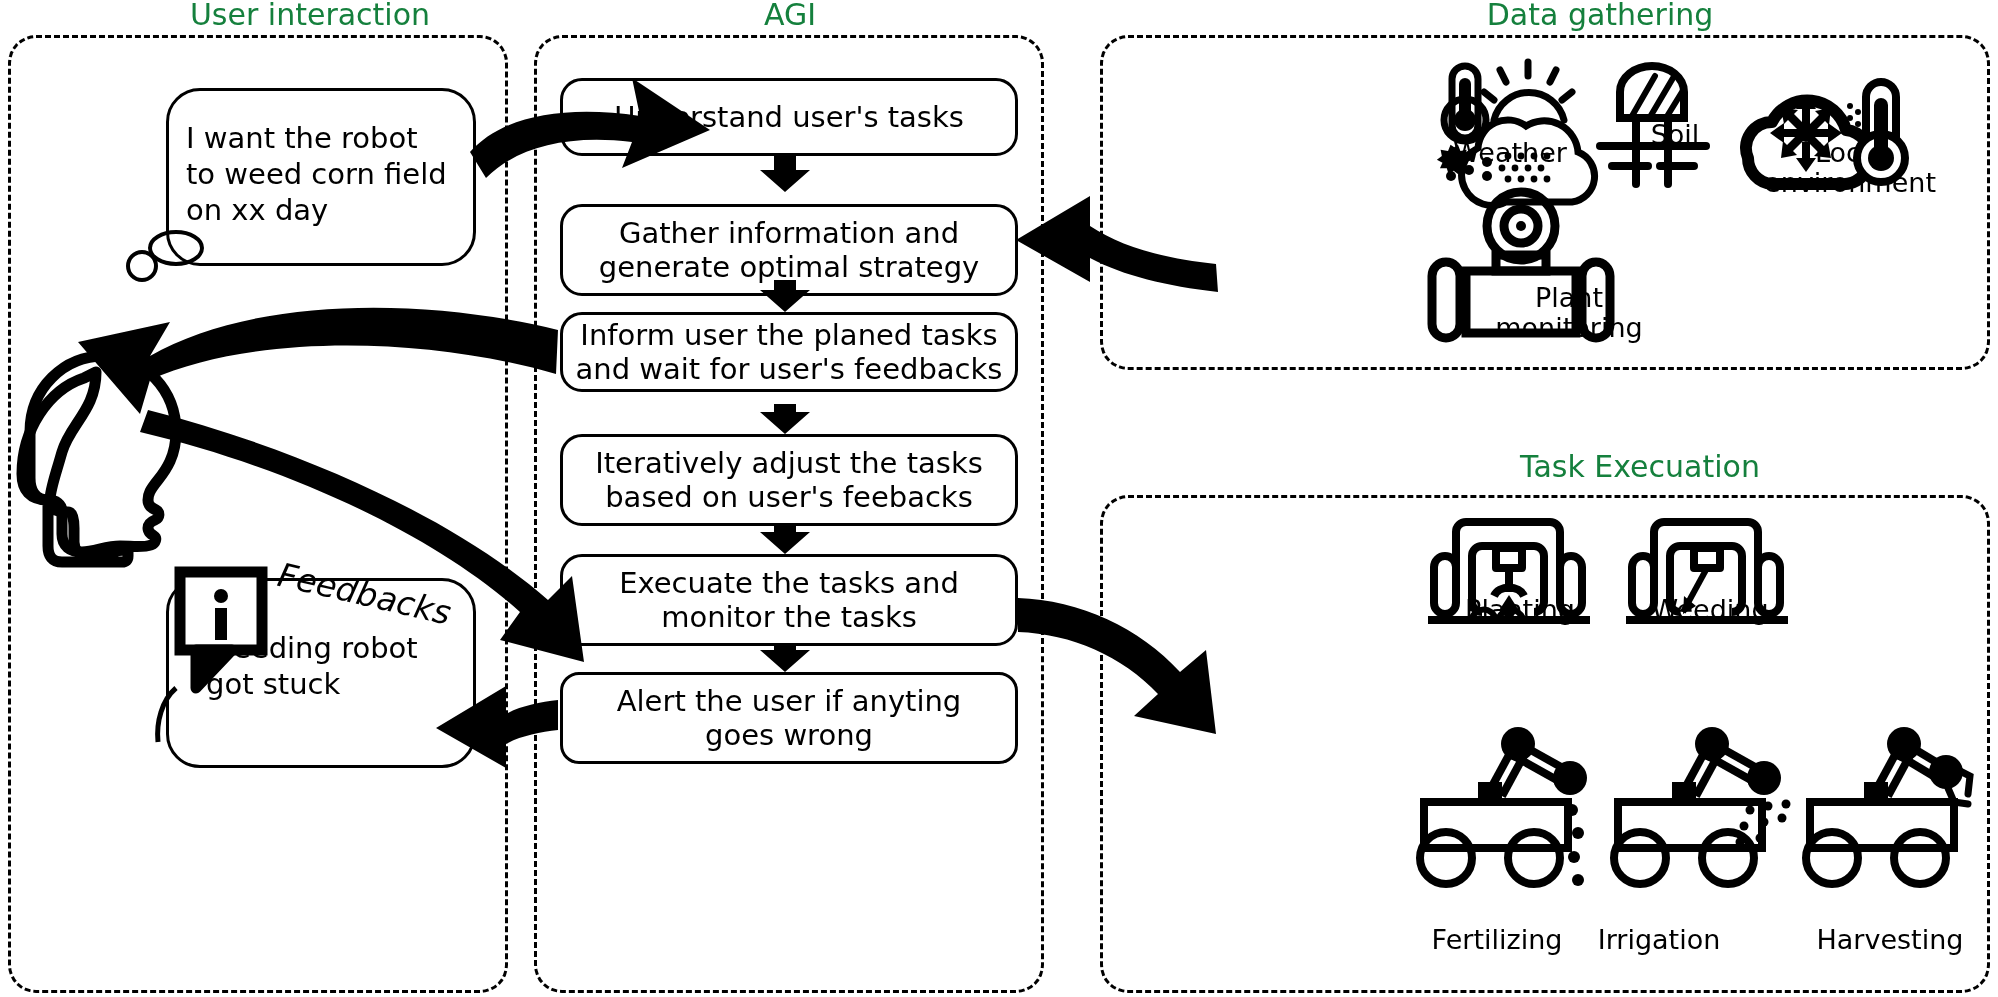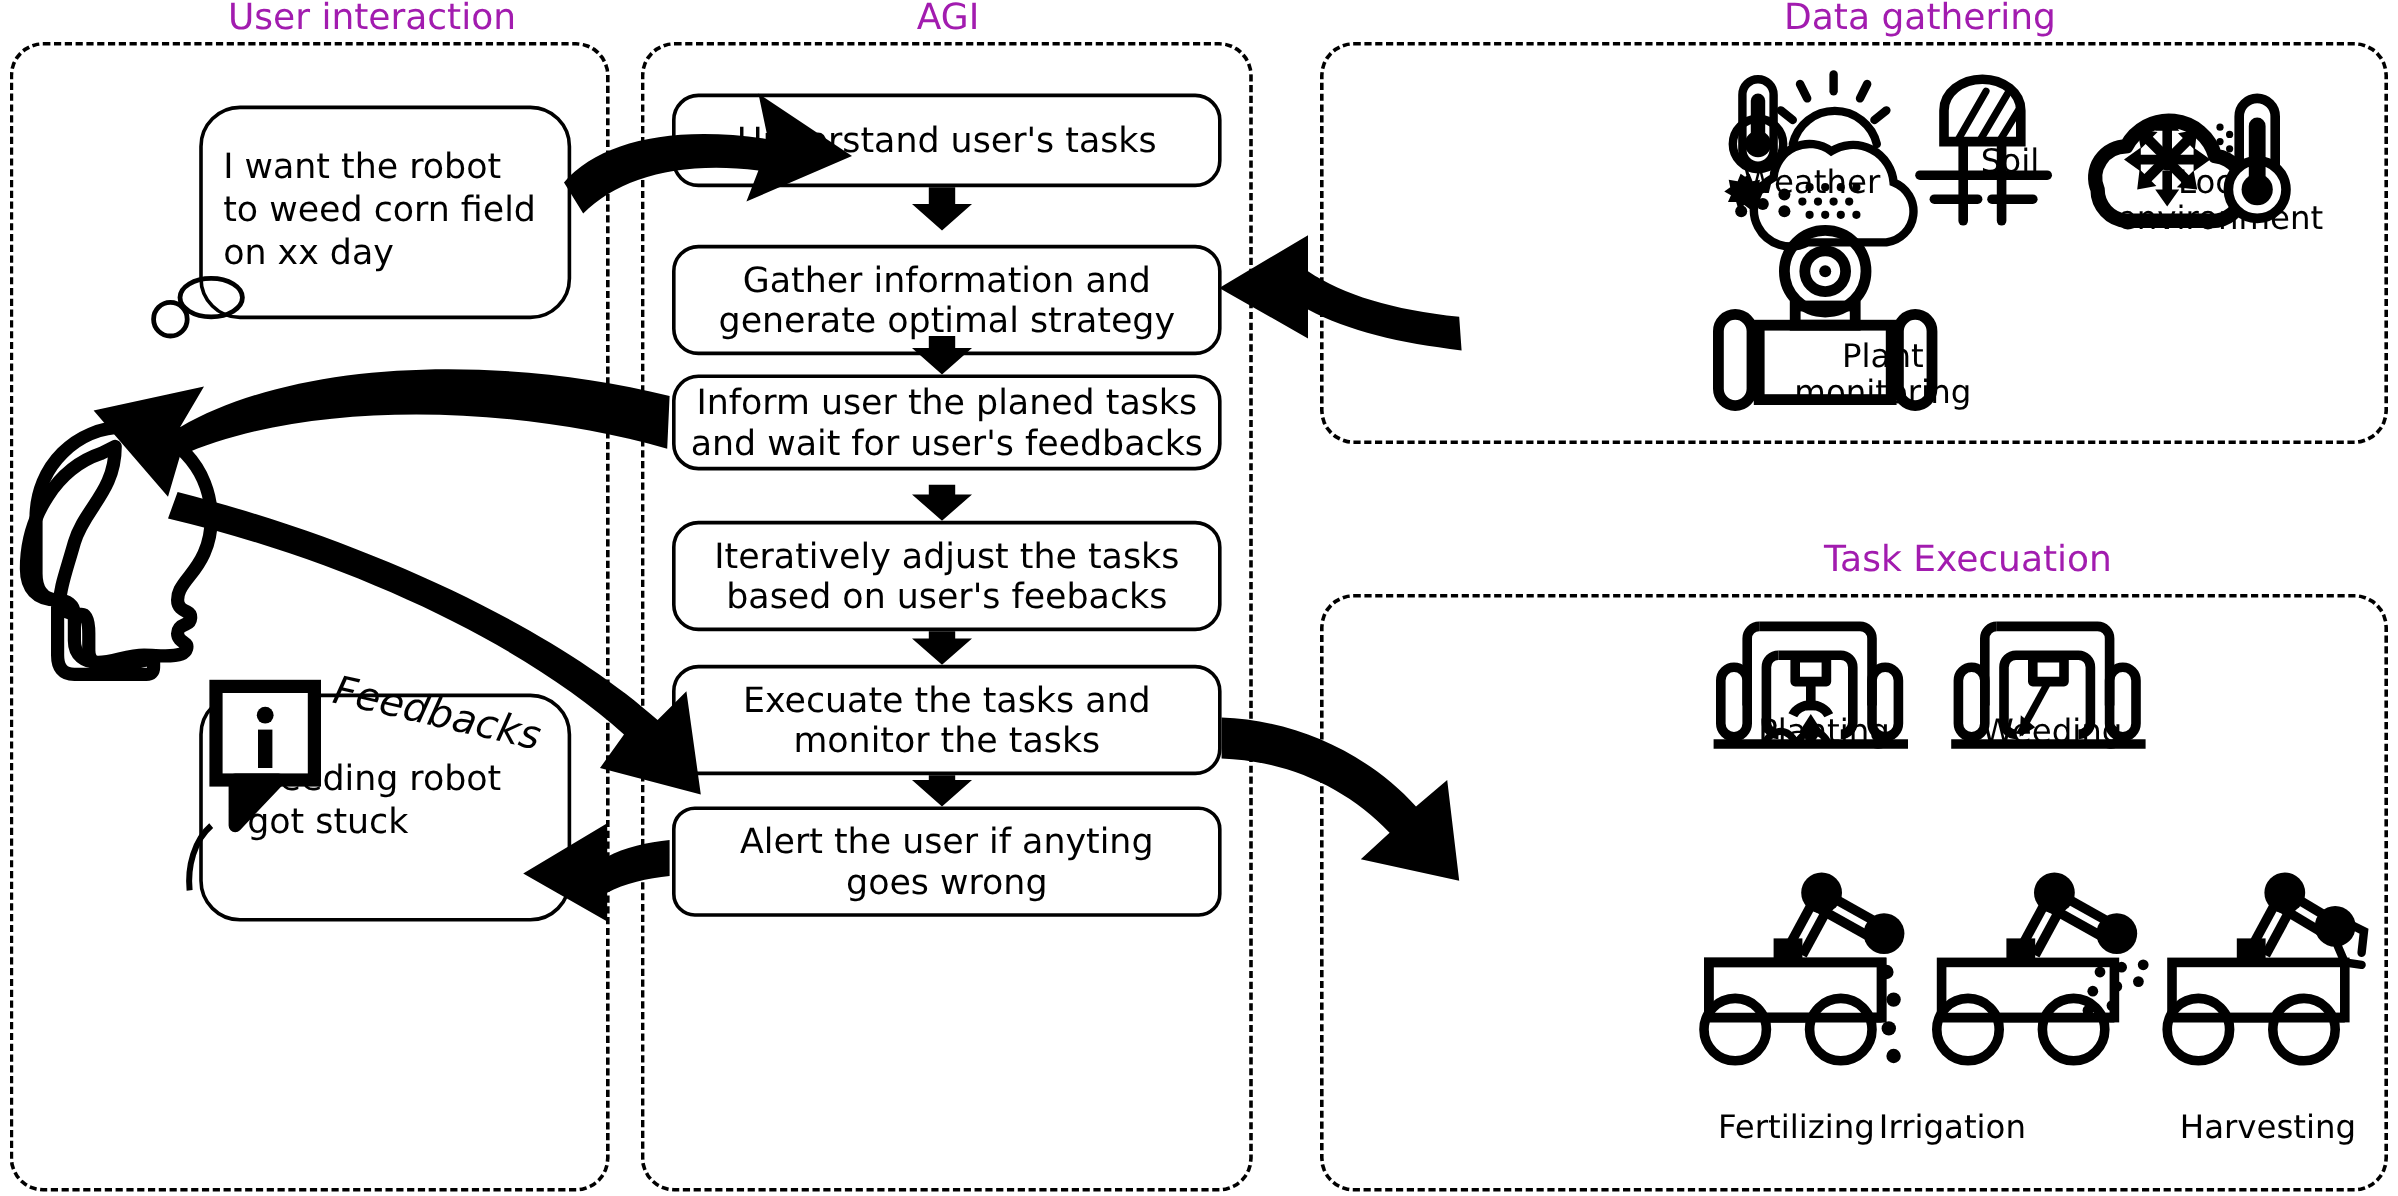--- a/index.html
+++ b/index.html
@@ -1,21 +1,21 @@
 <!DOCTYPE html>
 <html><head>
 <meta charset="utf-8">
 <style>
   html,body{margin:0;padding:0;background:#ffffff;}
   body{width:1998px;height:997px;overflow:hidden;font-family:"DejaVu Sans",sans-serif;color:#000;}
   #stage{position:relative;width:1998px;height:997px;}
 
   
   .group{position:absolute;border:3px dashed #000;border-radius:28px;box-sizing:border-box;}
-  .group-title{position:absolute;font-size:30px;line-height:30px;color:#a21caf;white-space:nowrap;text-align:center;}
+  .group-title{position:absolute;font-size:30px;line-height:30px;color:#15803d;white-space:nowrap;text-align:center;}
 
   
   .flowbox{position:absolute;box-sizing:border-box;border:3px solid #000;border-radius:22px;background:#fff;
            display:flex;align-items:center;justify-content:center;text-align:center;
            font-size:29px;line-height:34px;padding:4px 10px;}
 
   
   .bubble{position:absolute;box-sizing:border-box;border:3px solid #000;border-radius:34px;background:#fff;}
   .bubble-text{position:absolute;font-size:29px;line-height:36px;white-space:pre-line;}
 
@@ -63,21 +63,21 @@
   <div class="cap" style="left:1420px;top:138px;width:180px;">Weather</div>
   <div class="cap" style="left:1600px;top:120px;width:150px;">Soil</div>
   <div class="cap" style="left:1735px;top:138px;width:230px;">Local
 environment</div>
   <div class="cap" style="left:1474px;top:283px;width:190px;">Plant
 monitoring</div>
 
   <div class="cap" style="left:1420px;top:595px;width:200px;">Planting</div>
   <div class="cap" style="left:1610px;top:595px;width:200px;">Weeding</div>
   <div class="cap" style="left:1402px;top:925px;width:190px;">Fertilizing</div>
-  <div class="cap" style="left:1532px;top:925px;width:190px;">Irrigation</div>
+  <div class="cap" style="left:1564px;top:925px;width:190px;">Irrigation</div>
   <div class="cap" style="left:1790px;top:925px;width:200px;">Harvesting</div>
 
   <div style="position:absolute;left:283px;top:555px;font-size:33px;font-style:italic;transform:rotate(13deg);transform-origin:left top;">Feedbacks</div>
 
   <svg class="svglayer" viewBox="0 0 1998 997">
     <g fill="#000" stroke="none">
 
       <g fill="none" stroke="#000" stroke-width="4">
         <ellipse cx="176" cy="248" rx="26" ry="16"></ellipse>
         <circle cx="142" cy="266" r="14"></circle>

